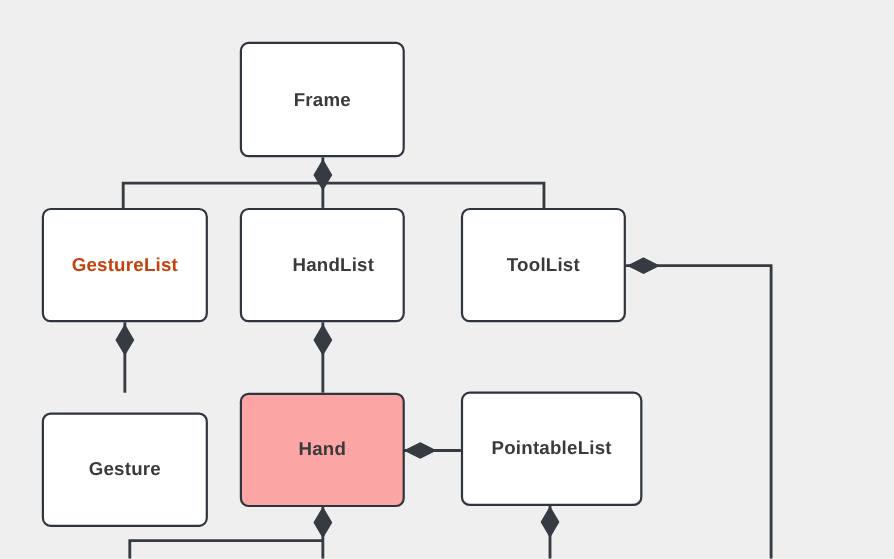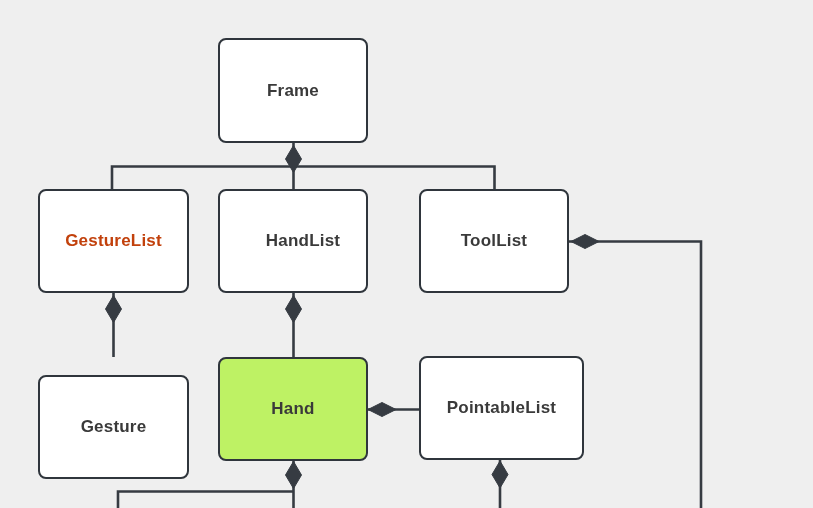--- a/index.html
+++ b/index.html
@@ -72,20 +72,20 @@
       </div>
       <div class="node" style="left: 218px; top: 189px; width: 150px; height: 104px; background: rgb(255, 255, 255); border-color: rgb(47, 53, 60);">
         <span class="node-label" style="color: rgb(58, 58, 58); margin-left: 20px;">HandList</span>
       </div>
       <div class="node" style="left: 419px; top: 189px; width: 150px; height: 104px; background: rgb(255, 255, 255); border-color: rgb(47, 53, 60);">
         <span class="node-label" style="color: rgb(58, 58, 58);">ToolList</span>
       </div>
       <div class="node" style="left: 38px; top: 375px; width: 151px; height: 104px; background: rgb(255, 255, 255); border-color: rgb(47, 53, 60);">
         <span class="node-label" style="color: rgb(58, 58, 58);">Gesture</span>
       </div>
-      <div class="node" style="left: 218px; top: 357px; width: 150px; height: 104px; background: #bef264; border-color: rgb(47, 53, 60);">
+      <div class="node" style="left: 218px; top: 357px; width: 150px; height: 104px; background: #fca5a5; border-color: rgb(47, 53, 60);">
         <span class="node-label" style="color: rgb(58, 58, 58);">Hand</span>
       </div>
       <div class="node" style="left: 419px; top: 356px; width: 165px; height: 104px; background: rgb(255, 255, 255); border-color: rgb(47, 53, 60); justify-content: center;">
         <span class="node-label" style="color: rgb(58, 58, 58);">PointableList</span>
       </div>
     </div>
 </div>
 
 </body></html>

